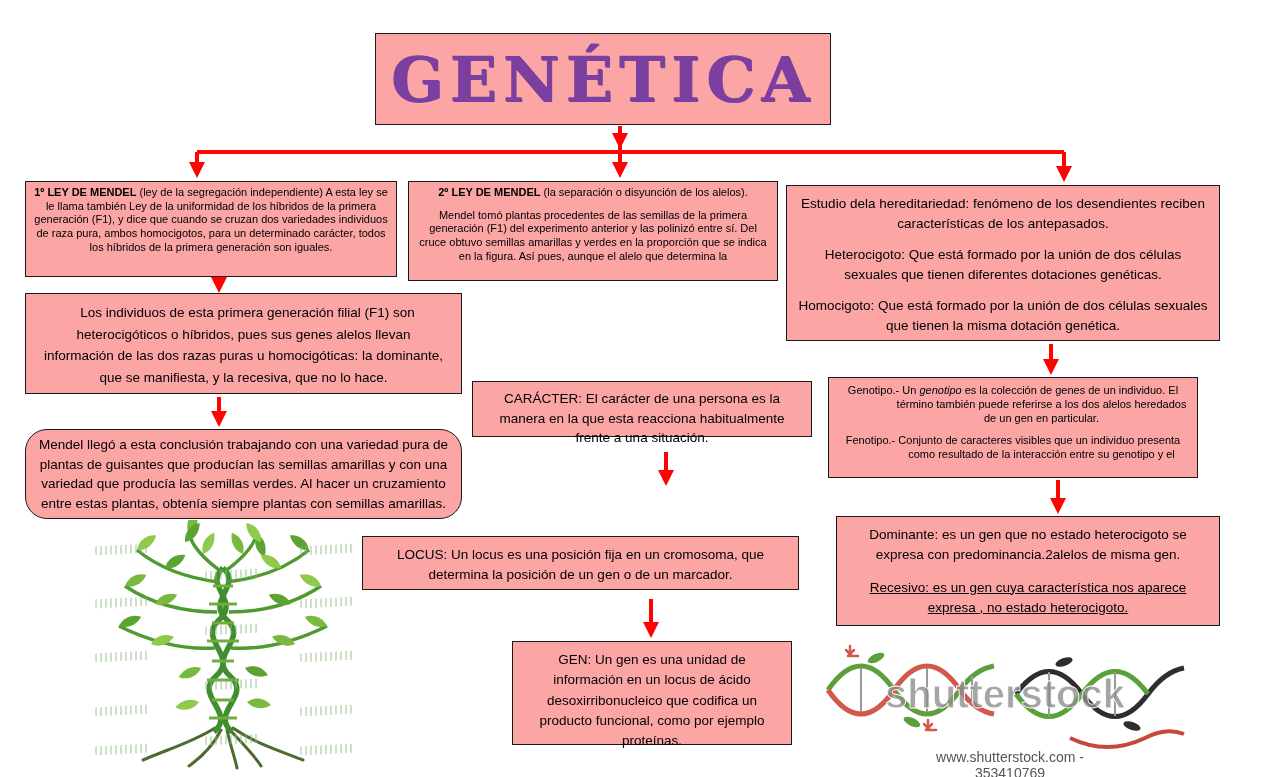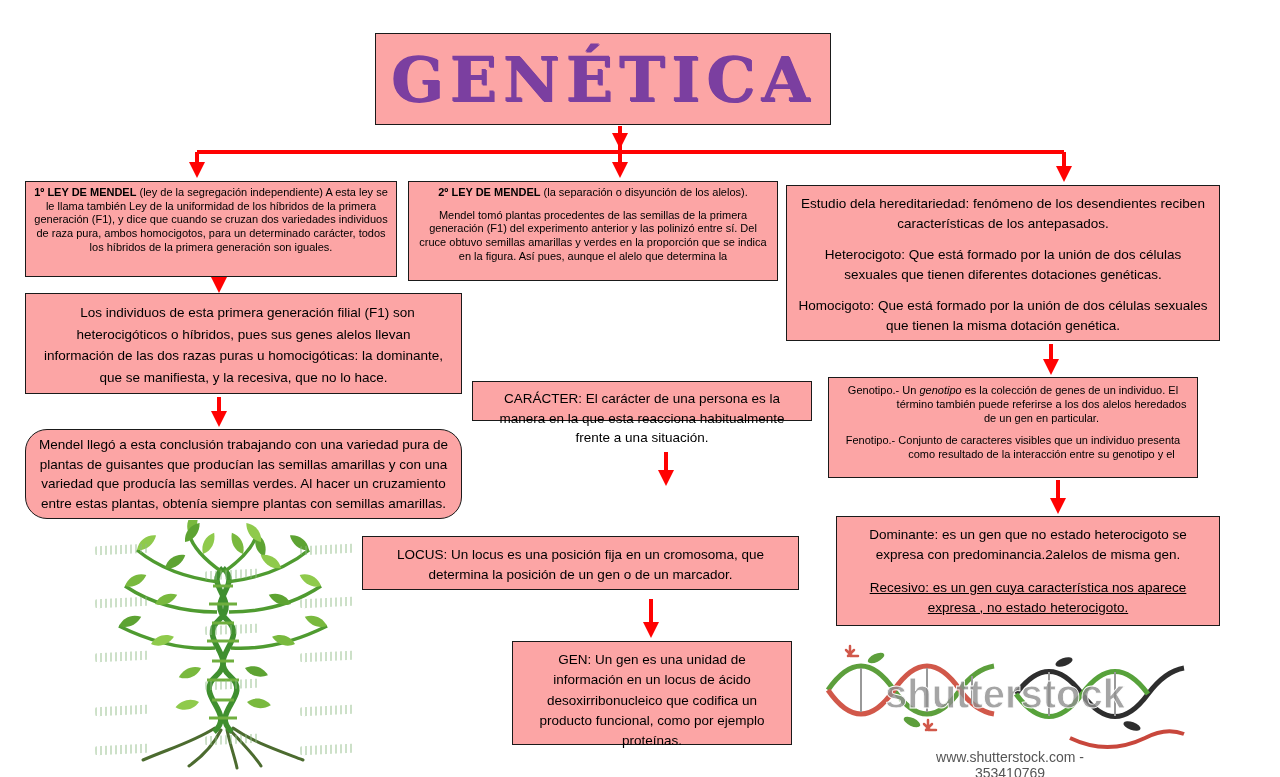--- a/index.html
+++ b/index.html
@@ -23,21 +23,21 @@
   }
 
   #box-mendel1 { left:25px;  top:181px; width:372px; height:96px;  font-size:11px;   line-height:1.24; padding:4px 6px; }
   #box-mendel2 { left:408px; top:181px; width:370px; height:100px; font-size:11px;   line-height:1.24; padding:4px 6px; text-align:justify; }
   #box-mendel2 .gap { margin-top:9px; }
   #box-herencia { left:786px; top:185px; width:434px; height:156px; font-size:13.5px; line-height:1.45; padding:8px 10px; }
   #box-herencia p + p { margin-top:12px; }
   #box-f1 { left:25px; top:293px; width:437px; height:101px; font-size:13.5px; line-height:1.6; padding:8px 16px; }
   #box-f1 p { text-indent:8px; }
   #box-conclusion { left:25px; top:429px; width:437px; height:90px; font-size:13.5px; line-height:1.45; padding:5px 10px;border-radius:22px; }
-  #box-caracter { left:472px; top:381px; width:340px; height:40px; font-size:13.5px; line-height:1.45; padding:7px 10px; }
+  #box-caracter { left:472px; top:381px; width:340px; height:56px; font-size:13.5px; line-height:1.45; padding:7px 10px; }
   #box-genotipo { left:828px; top:377px; width:370px; height:101px; font-size:11px; line-height:1.25; padding:6px 8px; }
   .hang { padding-left:57px; text-indent:-57px; }
   #box-genotipo .hang + .hang { margin-top:9px; }
   #box-locus { left:362px; top:536px; width:437px; height:54px; font-size:13.5px; line-height:1.5; padding:8px 10px; }
   #box-dominante { left:836px; top:516px; width:384px; height:110px; font-size:13.5px; line-height:1.5; padding:8px 10px; }
   #box-dominante p + p { margin-top:12px;text-decoration:underline; }
   #box-gen { left:512px; top:641px; width:280px; height:104px; font-size:13.5px; line-height:1.5; padding:8px 10px; text-align:justify; }
 
   .illus { position:absolute; }
   #tree  { left:85px;  top:520px; width:270px; height:250px; }

